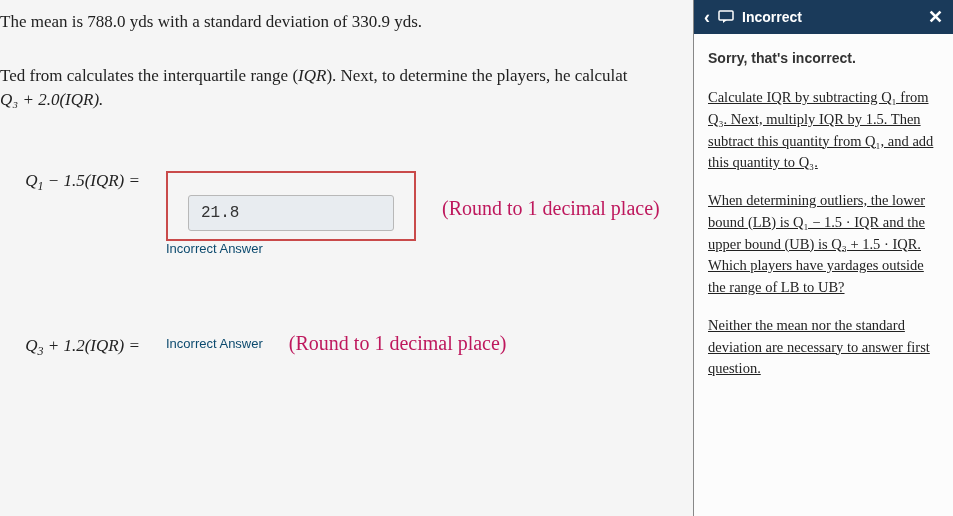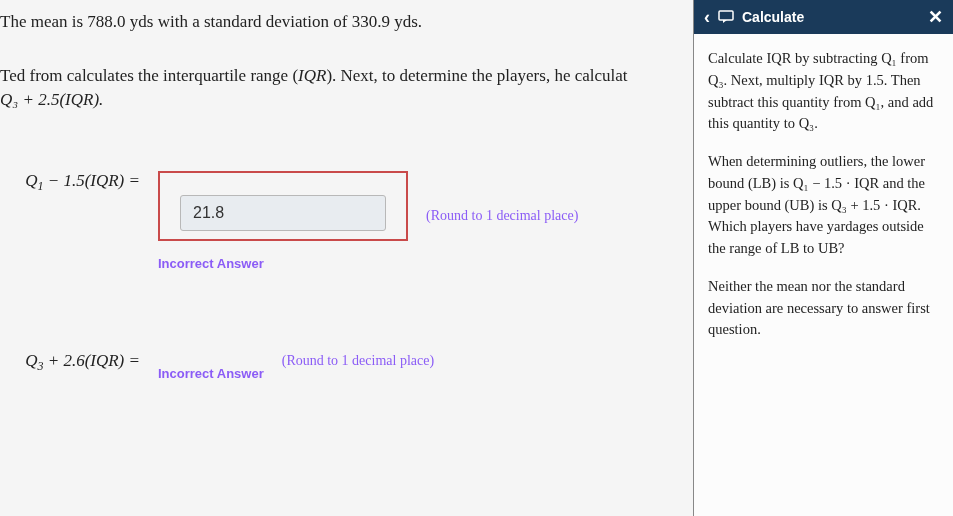--- a/index.html
+++ b/index.html
@@ -44,43 +44,42 @@
     width: 250px;
   }
   .answer-input {
     width: 100%;
     height: 36px;
     background: #e8ecf0;
     border: 1px solid #b8b8b8;
     border-radius: 3px;
     font-size: 16px;
     padding: 0 12px;
-    font-family: Liberation Sans, sans-serif;
+    font-family: Liberation Mono, monospace;
     color: #333;
   }
   .incorrect-label {
-    color: #8b5cf6;
+    color: #0c4a6e;
     font-size: 13px;
     font-family: Arial, sans-serif;
-    margin-top: 15px;
+    margin-top: 0;
     display: block;
-    font-weight: bold;
   }
   .round-hint {
-    font-size: 14px;
-    color: #8b5cf6;
+    font-size: 20px;
+    color: #be185d;
   }
   .question-group {
     margin-bottom: 80px;
     padding-left: 0;
   }
   .question-wrapper {
     display: flex;
     align-items: flex-start;
-    gap: 18px;
+    gap: 26px;
   }
   .answer-column {
     display: flex;
     flex-direction: column;
   }
   .round-align {
     align-self: center;
     margin-top: -10px;
   }
 
@@ -135,20 +134,21 @@
   .sorry {
     font-family: Arial, sans-serif;
     font-weight: bold;
     font-size: 14px;
     margin-bottom: 18px;
     color: #333;
   }
   .fb-para {
     margin-bottom: 16px;
     font-size: 14.5px;
+    text-decoration: underline;
   }
   .publisher-label {
     position: absolute;
     left: 693px;
     top: 130px;
     transform: rotate(-90deg);
     transform-origin: left top;
     font-size: 11px;
     color: #777;
     font-family: Arial, sans-serif;
@@ -158,42 +158,42 @@
 </style>
 </head>
 <body>
 
 <div class="main-content">
 
   <div class="intro-text p1">The mean is 788.0 yds with a standard deviation of 330.9 yds.</div>
 
   <div class="intro-text p2">
     <span>Ted from calculates the interquartile range (</span><span class="italic">IQR</span><span>). Next, to determine the players, he calculat</span><br>
-    <span class="italic">Q₃ + 2.5(IQR).</span>
+    <span class="italic">Q₃ + 2.0(IQR).</span>
   </div>
 
   <div class="question-group">
     <div class="question-wrapper">
       <div class="q-label">
         <span>Q</span><span class="sub">1</span><span> − 1.5(IQR) =</span>
       </div>
       <div class="answer-column">
         <div class="answer-box">
           <input class="answer-input" value="21.8" style="">
         </div>
         <span class="incorrect-label">Incorrect Answer</span>
       </div>
       <div class="round-hint round-align">(Round to 1 decimal place)</div>
     </div>
   </div>
 
   <div class="question-group">
     <div class="question-wrapper">
       <div class="q-label">
-        <span>Q</span><span class="sub">3</span><span> + 2.6(IQR) =</span>
+        <span>Q</span><span class="sub">3</span><span> + 1.2(IQR) =</span>
       </div>
       <div class="answer-column">
         <span class="incorrect-label">Incorrect Answer</span>
       </div>
       <div class="round-hint round-align">(Round to 1 decimal place)</div>
     </div>
   </div>
 
 </div>
 
@@ -202,22 +202,23 @@
 <div class="feedback-panel">
   <div class="feedback-header">
     <div class="fb-left">
       <span class="chev">‹</span>
       <span class="fb-icon">
         <svg viewBox="0 0 16 14" width="16" height="14">
             <rect x="1" y="1" width="14" height="9" rx="1" fill="none" stroke="#fff" stroke-width="1.5"></rect>
             <path d="M5 10 L5 13 L9 10" fill="#fff"></path>
           </svg>
       </span>
-      <span>Calculate</span>
+      <span>Incorrect</span>
     </div>
     <span class="close-x">✕</span>
   </div>
   <div class="feedback-body">
+    <div class="sorry">Sorry, that's incorrect.</div>
     <div class="fb-para">Calculate IQR by subtracting Q₁ from Q₃. Next, multiply IQR by 1.5. Then subtract this quantity from Q₁, and add this quantity to Q₃.</div>
     <div class="fb-para">When determining outliers, the lower bound (LB) is Q₁ − 1.5 · IQR and the upper bound (UB) is Q₃ + 1.5 · IQR. Which players have yardages outside the range of LB to UB?</div>
     <div class="fb-para">Neither the mean nor the standard deviation are necessary to answer first question.</div>
   </div>
 </div>
 
 </body></html>

